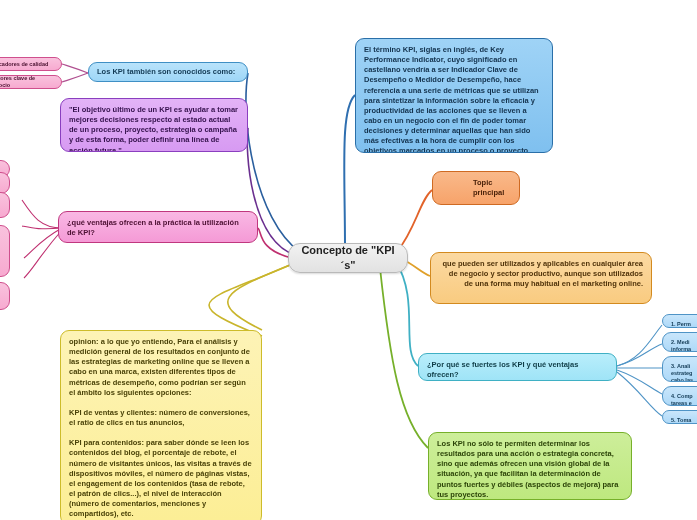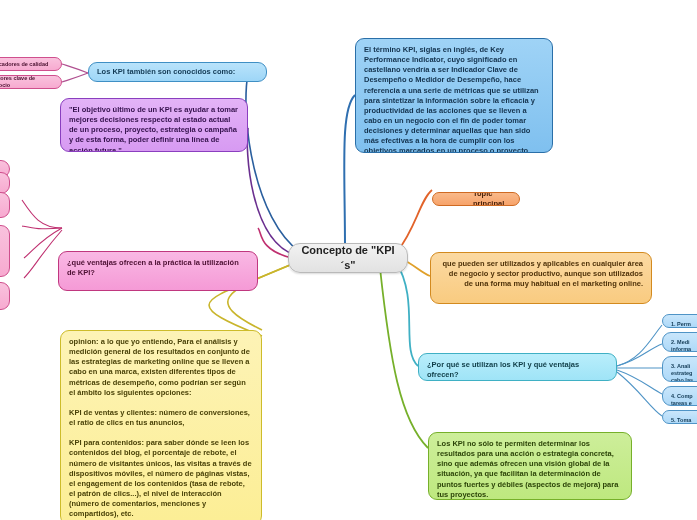--- a/index.html
+++ b/index.html
@@ -143,29 +143,29 @@
     <path d="M617,370 C640,378 650,388 662,394" stroke="#4f94c6" stroke-width="1.1" fill="none"></path>
     <path d="M617,372 C640,390 650,408 662,416" stroke="#4f94c6" stroke-width="1.1" fill="none"></path>
 
     <path d="M380,268 C390,360 400,420 428,448" stroke="#76b02a" stroke-width="1.8" fill="none"></path>
   </svg>
 
   <div class="node center-node" style="left:288px; top:243px; width:120px; height:30px;">Concepto de "KPI´s"</div>
 
   <div class="node n-blue-dark" style="left:355px; top:38px; width:198px; height:115px;">El término KPI, siglas en inglés, de Key Performance Indicator, cuyo significado en castellano vendría a ser Indicador Clave de Desempeño o Medidor de Desempeño, hace referencia a una serie de métricas que se utilizan para sintetizar la información sobre la eficacia y productividad de las acciones que se lleven a cabo en un negocio con el fin de poder tomar decisiones y determinar aquellas que han sido más efectivas a la hora de cumplir con los objetivos marcados en un proceso o proyecto concreto.</div>
 
-  <div class="node n-blue" style="left:88px; top:62px; width:179px; height:20px; display:flex; align-items:center;">Los KPI también son conocidos como:</div>
+  <div class="node n-blue" style="left:88px; top:62px; width:160px; height:20px; display:flex; align-items:center;">Los KPI también son conocidos como:</div>
 
   <div class="node n-pink-sm tiny-text" style="left:-20px; top:57px; width:82px; height:14px; display:flex; align-items:center;">Indicadores de calidad</div>
 
   <div class="node n-pink-sm tiny-text" style="left:-20px; top:75px; width:82px; height:14px; display:flex; align-items:center;">Factores clave de negocio</div>
 
   <div class="node n-violet" style="left:60px; top:98px; width:188px; height:54px;">"El objetivo último de un KPI es ayudar a tomar mejores decisiones respecto al estado actual de un proceso, proyecto, estrategia o campaña y de esta forma, poder definir una línea de acción futura."</div>
 
-  <div class="node n-magenta" style="left:58px; top:211px; width:200px; height:40px;margin-top:40px;">¿qué ventajas ofrecen a la práctica la utilización de KPI?</div>
+  <div class="node n-magenta" style="left:58px; top:211px; width:200px; height:32px;">¿qué ventajas ofrecen a la práctica la utilización de KPI?</div>
 
   <div class="node n-pink-sm tiny-text" style="left:-22px; top:160px; width:32px; height:18px;">as</div>
 
   <div class="node n-pink-sm tiny-text" style="left:-22px; top:172px; width:32px; height:22px;">, etc.),</div>
 
   <div class="node n-pink-sm tiny-text" style="left:-22px; top:192px; width:32px; height:26px;">y</div>
 
   <div class="node n-pink-sm tiny-text" style="left:-22px; top:225px; width:32px; height:52px;">d
 de
 ades
@@ -173,25 +173,25 @@
 
   <div class="node n-pink-sm tiny-text" style="left:-22px; top:282px; width:32px; height:28px;">ara
 uiere</div>
 
   <div class="node n-yellow" style="left:60px; top:330px; width:202px; height:195px;">opinion: a lo que yo entiendo, Para el análisis y medición general de los resultados en conjunto de las estrategias de marketing online que se lleven a cabo en una marca, existen diferentes tipos de métricas de desempeño, como podrían ser según el ámbito los siguientes opciones:
 
 KPI de ventas y clientes: número de conversiones, el ratio de clics en tus anuncios,
 
 KPI para contenidos: para saber dónde se leen los contenidos del blog, el porcentaje de rebote, el número de visitantes únicos, las visitas a través de dispositivos móviles, el número de páginas vistas, el engagement de los contenidos (tasa de rebote, el patrón de clics...), el nivel de interacción (número de comentarios, menciones y compartidos), etc.</div>
 
-  <div class="node n-orange-sm" style="left:432px; top:192px; width:88px; height:14px; display:flex; align-items:center; justify-content:center;padding-left:40px;">Topic principal</div>
+  <div class="node n-orange-sm" style="left:432px; top:171px; width:88px; height:34px; display:flex; align-items:center; justify-content:center;padding-left:40px;">Topic principal</div>
 
   <div class="node n-orange" style="left:430px; top:252px; width:222px; height:52px;text-align:right;">que pueden ser utilizados y aplicables en cualquier área de negocio y sector productivo, aunque son utilizados de una forma muy habitual en el marketing online.</div>
 
-  <div class="node n-cyan" style="left:418px; top:353px; width:199px; height:28px;">¿Por qué se utilizan los KPI y qué ventajas ofrecen?</div>
+  <div class="node n-cyan" style="left:418px; top:353px; width:199px; height:28px;">¿Por qué se fuertes los KPI y qué ventajas ofrecen?</div>
 
   <div class="node n-green" style="left:428px; top:432px; width:204px; height:68px;">Los KPI no sólo te permiten determinar los resultados para una acción o estrategia concreta, sino que además ofrecen una visión global de la situación, ya que facilitan la determinación de puntos fuertes y débiles (aspectos de mejora) para tus proyectos.</div>
 
   <div class="node n-blue-sm tiny-text" style="left:662px; top:314px; width:44px; height:14px;">1. Perm</div>
 
   <div class="node n-blue-sm tiny-text" style="left:662px; top:332px; width:44px; height:20px;">2. Medi
 informa</div>
 
   <div class="node n-blue-sm tiny-text" style="left:662px; top:356px; width:44px; height:26px;">3. Anali
 estrateg

